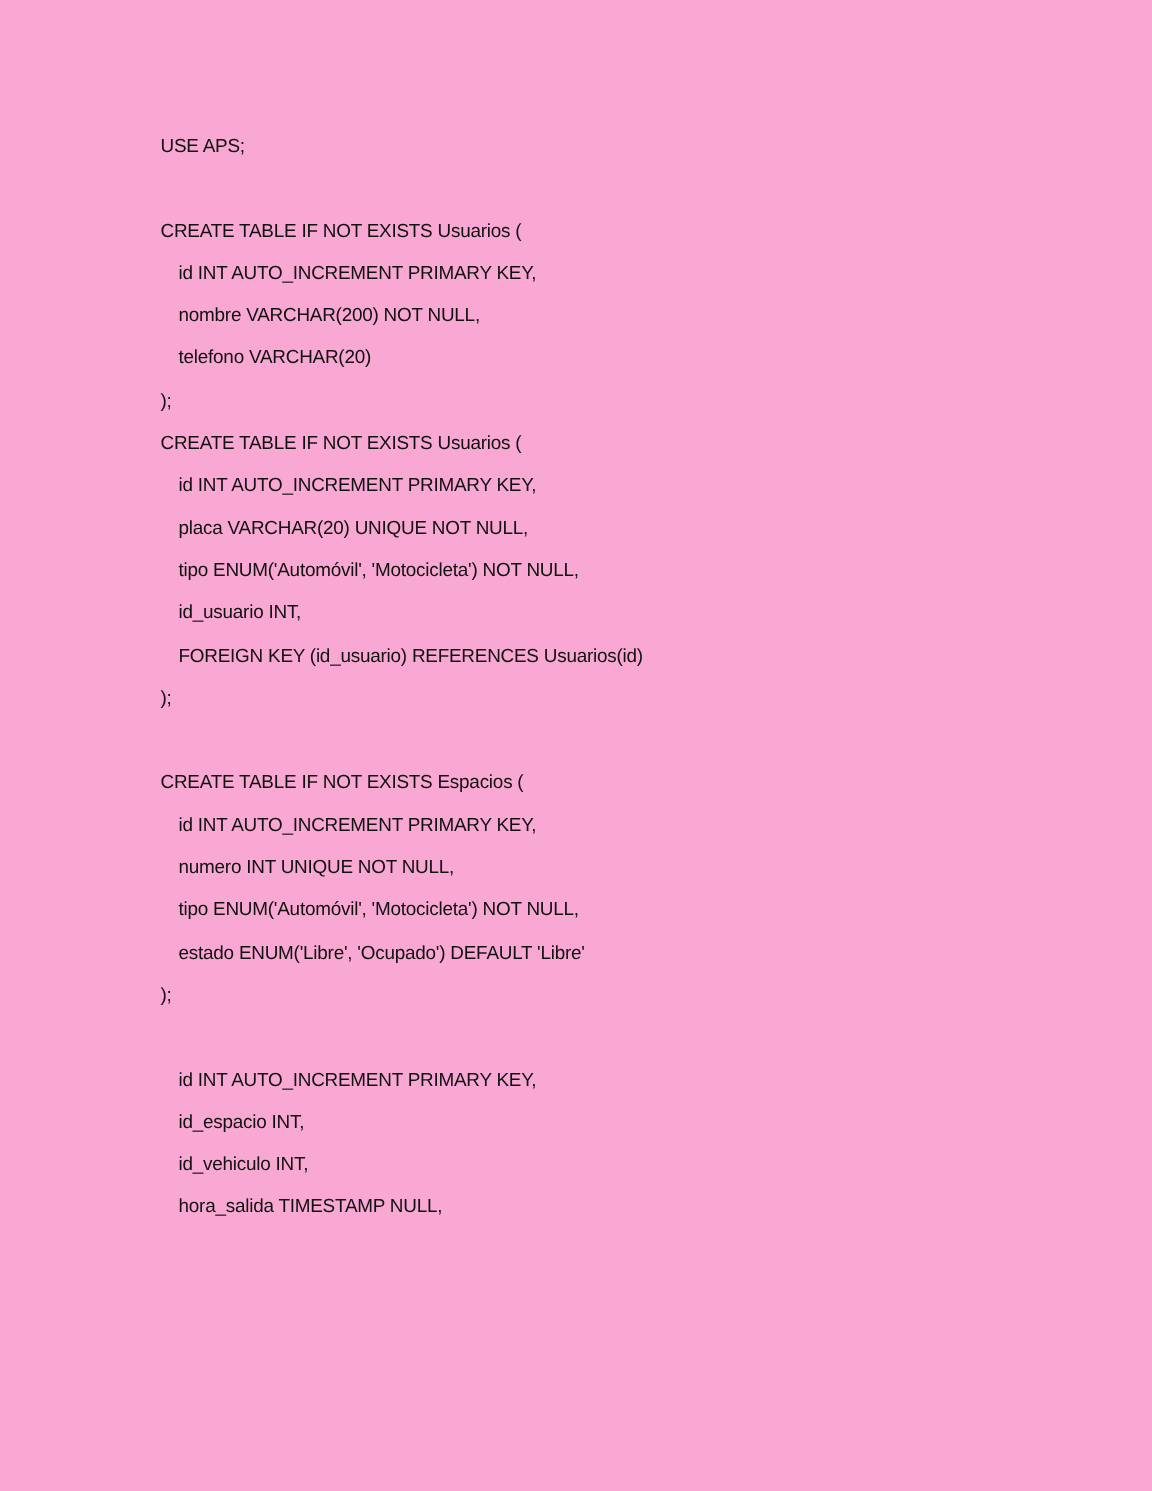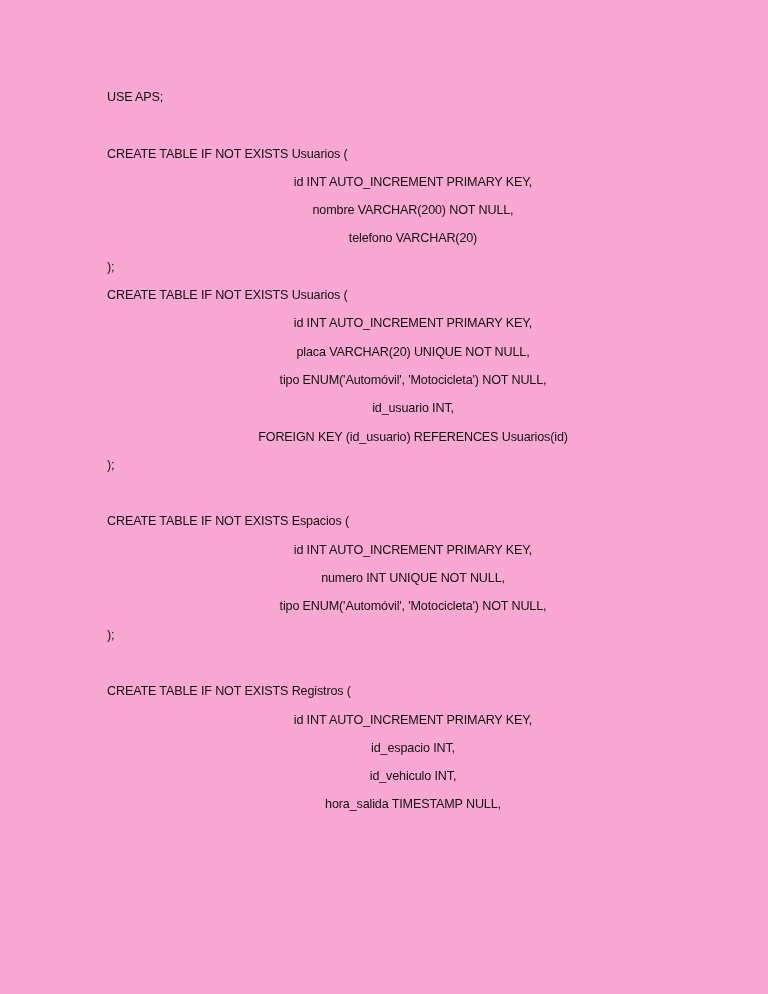--- a/index.html
+++ b/index.html
@@ -31,21 +31,20 @@
       color: #111111;
       letter-spacing: -0.15px;
     }
     .line {
       height: 28.3px;
       line-height: 22px;
       white-space: pre;
     }
     .line.indent {
       padding-left: 12px;
-      text-align: center;
     }
     .line.blank {
       height: 28.3px;
     }
   </style>
 </head>
 <body>
 
 <div class="page">
   <div class="doc">
@@ -64,22 +63,22 @@
     <div class="line indent">tipo ENUM('Automóvil', 'Motocicleta') NOT NULL,</div>
     <div class="line indent">id_usuario INT,</div>
     <div class="line indent">FOREIGN KEY (id_usuario) REFERENCES Usuarios(id)</div>
     <div class="line">);</div>
     <div class="line blank"></div>
 
     <div class="line">CREATE TABLE IF NOT EXISTS Espacios (</div>
     <div class="line indent">id INT AUTO_INCREMENT PRIMARY KEY,</div>
     <div class="line indent">numero INT UNIQUE NOT NULL,</div>
     <div class="line indent">tipo ENUM('Automóvil', 'Motocicleta') NOT NULL,</div>
+    <div class="line indent">estado ENUM('Libre', 'Ocupado') DEFAULT 'Libre'</div>
     <div class="line">);</div>
     <div class="line blank"></div>
 
-    <div class="line">CREATE TABLE IF NOT EXISTS Registros (</div>
     <div class="line indent">id INT AUTO_INCREMENT PRIMARY KEY,</div>
     <div class="line indent">id_espacio INT,</div>
     <div class="line indent">id_vehiculo INT,</div>
     <div class="line indent">hora_salida TIMESTAMP NULL,</div>
   </div>
 </div>
 
 </body></html>

